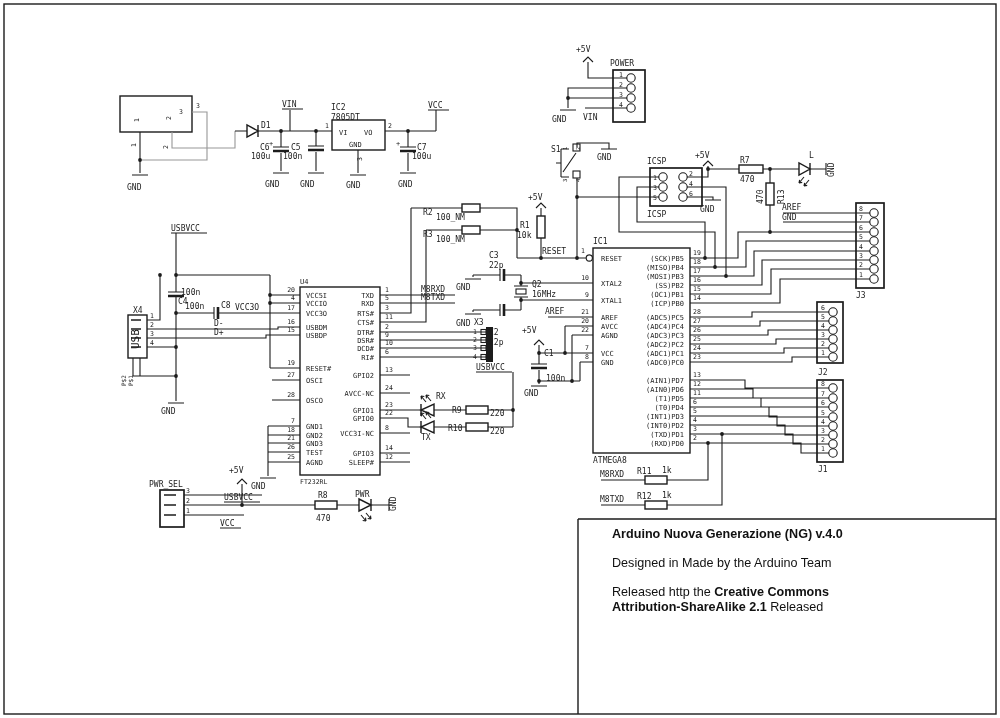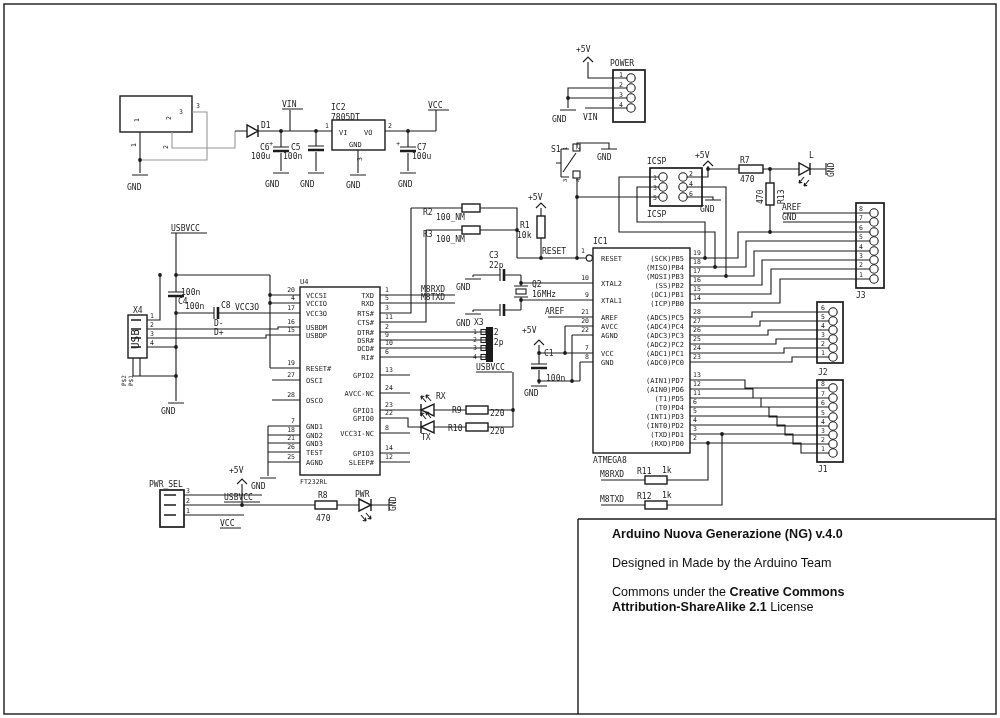--- a/index.html
+++ b/index.html
@@ -503,17 +503,17 @@
         <text x="637" y="499" font-size="8">R12</text>
         <text x="662" y="498" font-size="8">1k</text>
       </g>
 </svg>
 
 <div id="info-box">
       <div class="il"><span class="b">Arduino Nuova Generazione  (NG) v.4.0</span></div>
       <div class="il"></div>
       <div class="il"><span>Designed in Made by the Arduino Team</span></div>
       <div class="il"></div>
-      <div class="il"><span>Commons under the </span><span class="b">Creative Commons</span></div>
-      <div class="il"><span class="b">Attribution-ShareAlike 2.1</span><span> License</span></div>
+      <div class="il"><span>Released http the </span><span class="b">Creative Commons</span></div>
+      <div class="il"><span class="b">Attribution-ShareAlike 2.1</span><span> Released</span></div>
       <div class="il"></div>
     </div>
 </div>
 
 </body></html>

